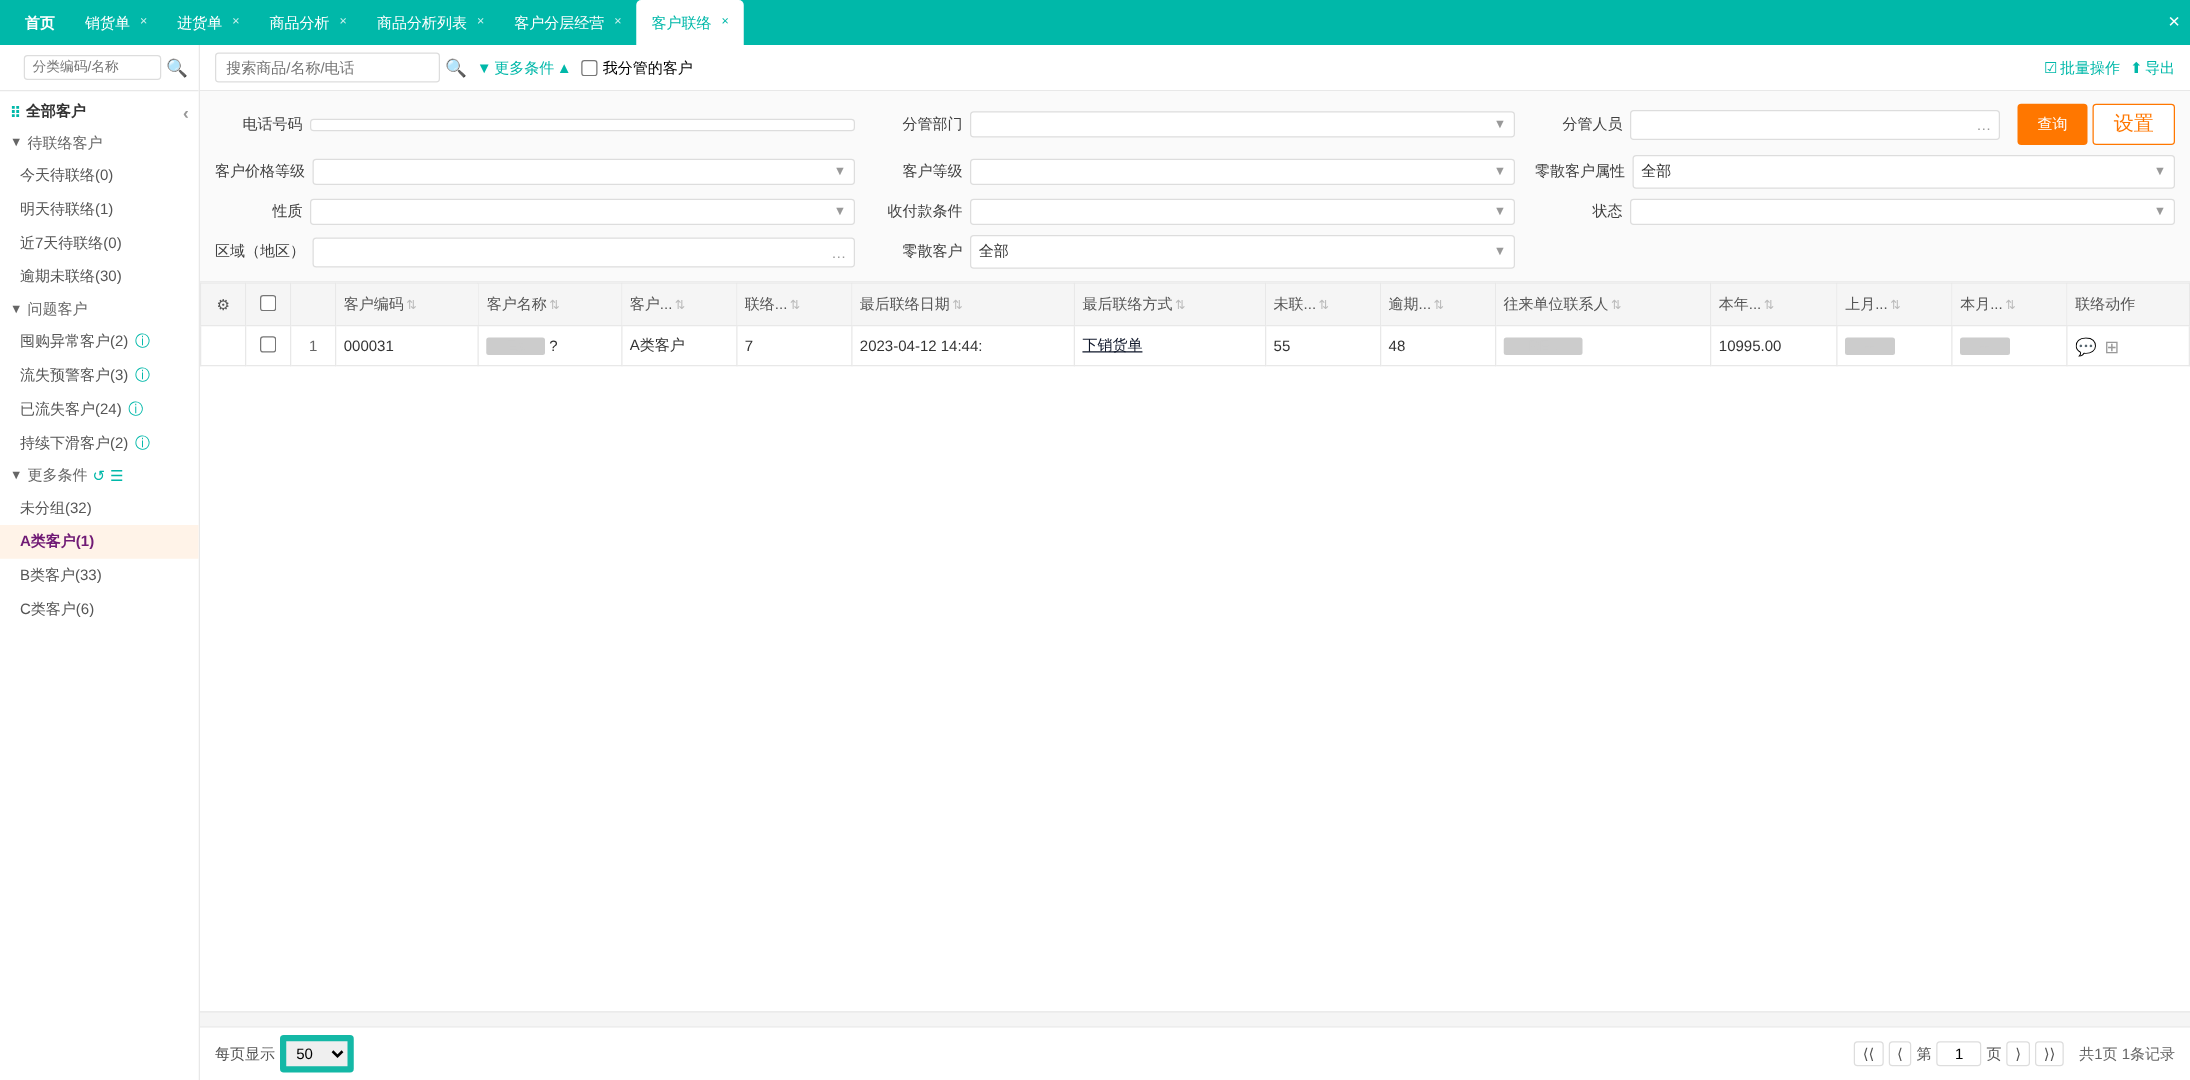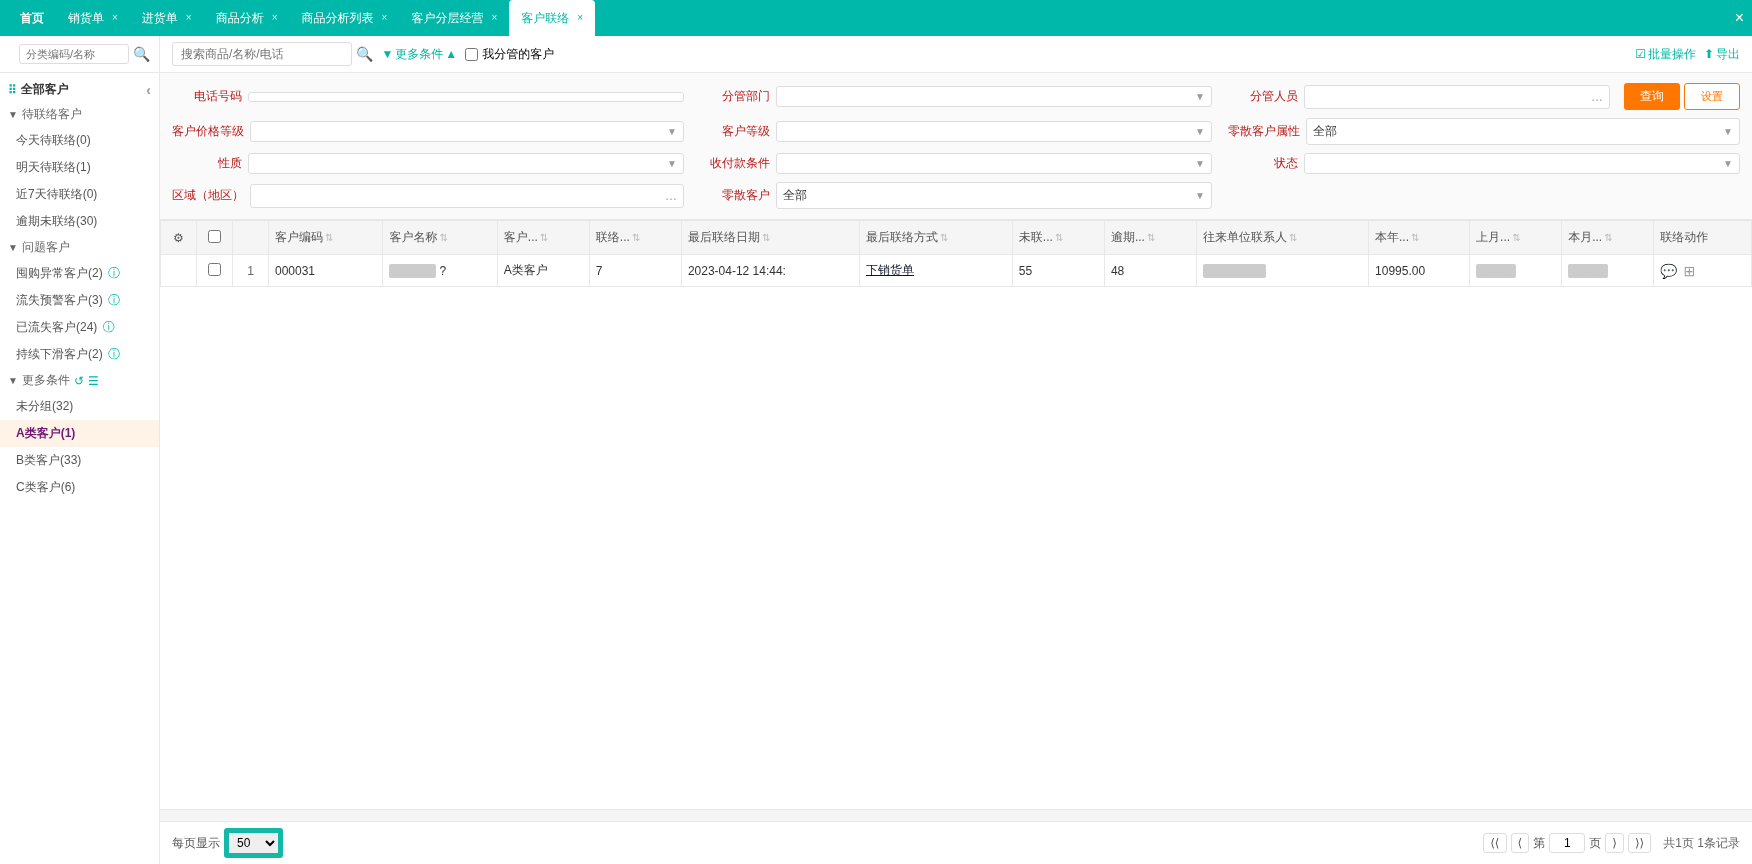--- a/index.html
+++ b/index.html
@@ -95,40 +95,40 @@
     .filter-grid {
       padding: 10px 12px;
       display: grid; grid-template-columns: 1fr 1fr 1fr;
       gap: 8px 16px; border-bottom: 1px solid #e8e8e8;
       background: #fafafa;
     }
     .filter-row {
       display: flex; align-items: center; gap: 6px;
     }
     .filter-label {
-      color: #b91c1c; white-space: nowrap; min-width: 70px; text-align: right;
+      color: #404040; white-space: nowrap; min-width: 70px; text-align: right;
     }
     .filter-input {
       flex: 1; border: 1px solid #ddd; border-radius: 3px;
       padding: 4px 6px; outline: none; background: #fff;
       display: flex; align-items: center; justify-content: space-between;
       cursor: pointer;
     }
     .filter-input .arrow { color: #999; font-size: 10px; }
     .filter-input-text { flex: 1; color: #333; font-size: 12px; }
     .filter-input-dots { color: #999; cursor: pointer; }
     .btn-query {
       background: #ff7700; color: white; border: none;
       padding: 5px 16px; border-radius: 3px; cursor: pointer;
       font-size: 12px;
     }
     .btn-settings {
       background: white; color: #ff7700; border: 1px solid #ff7700;
       padding: 5px 16px; border-radius: 3px; cursor: pointer;
-      font-size: 11px;
+      font-size: 16px;
     }
 
     
     .table-area { flex: 1; overflow: auto; }
     table {
       width: 100%; border-collapse: collapse; font-size: 12px;
     }
     thead tr { background: #f5f5f5; }
     th {
       padding: 8px 6px; border: 1px solid #e8e8e8;

